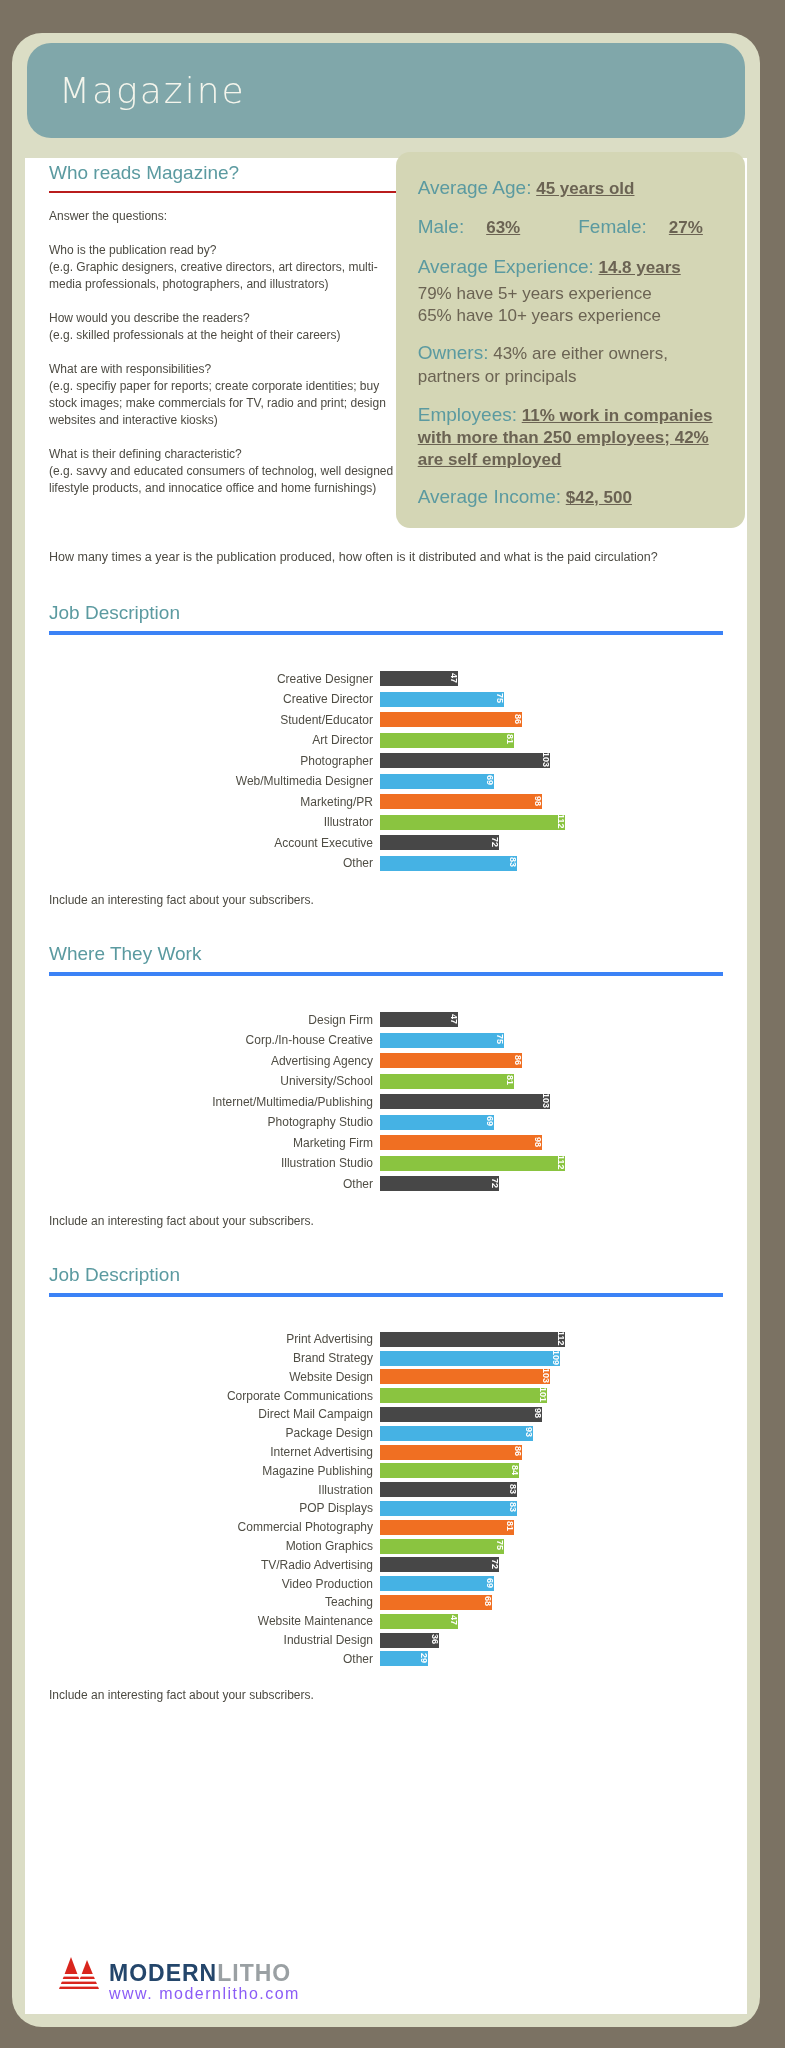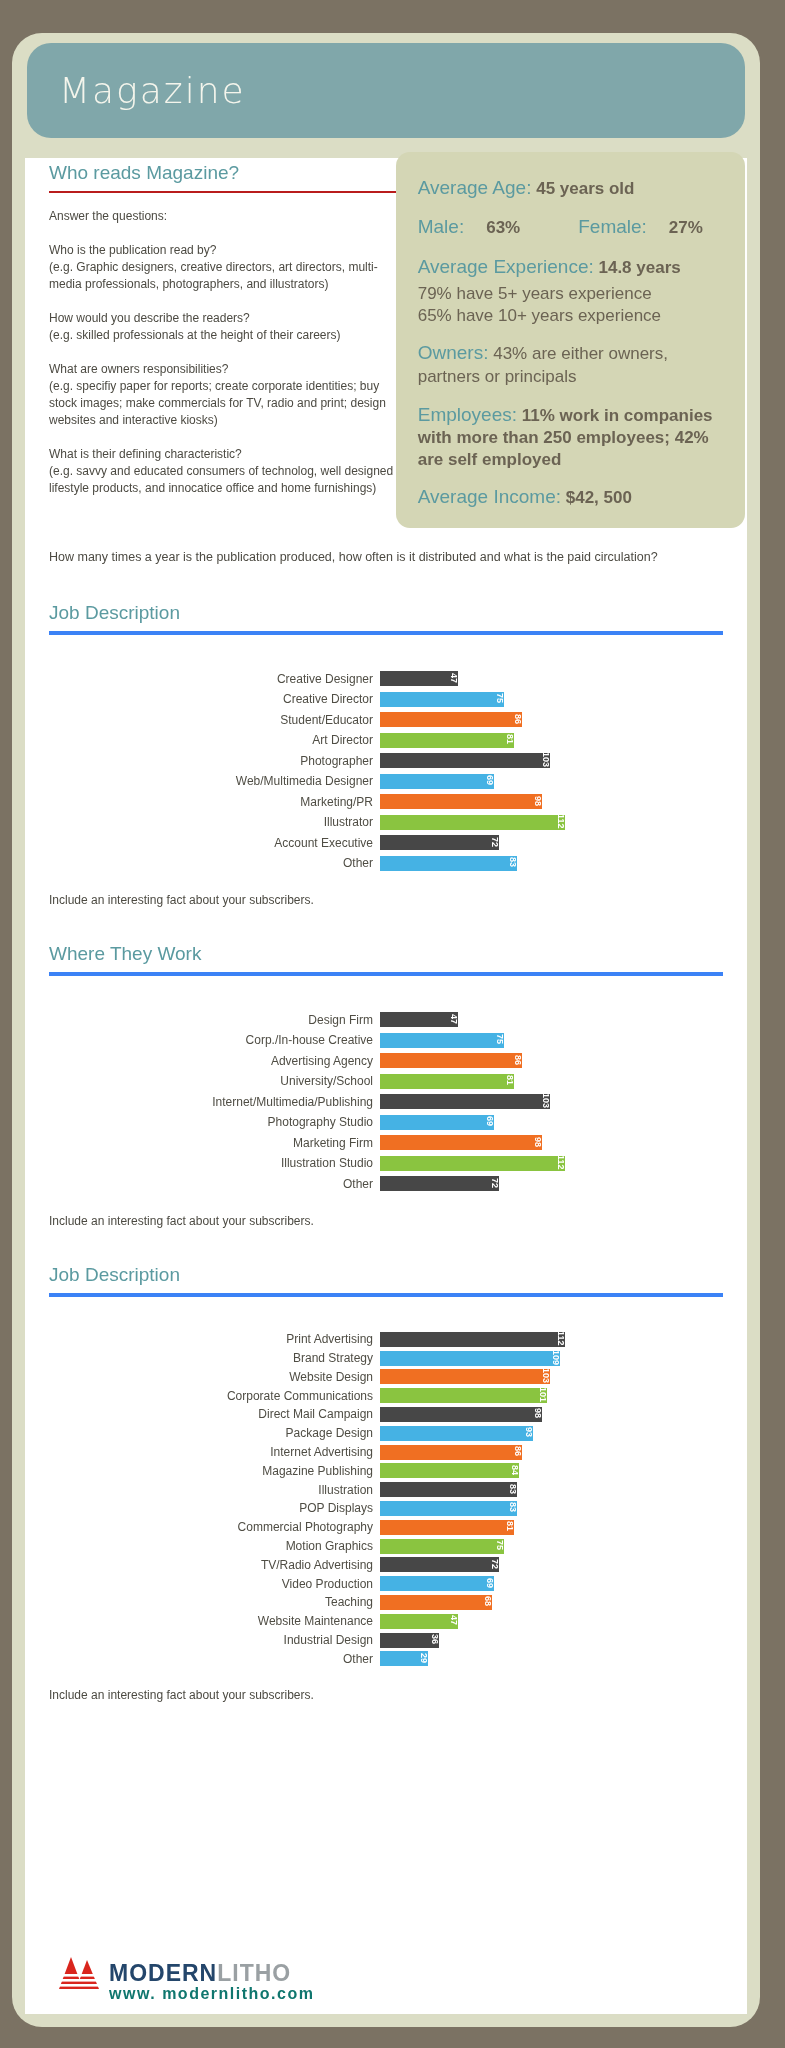--- a/index.html
+++ b/index.html
@@ -38,21 +38,21 @@
   .questions{font-size:12px;color:#4c4a42;line-height:1.42;margin-top:15px;}
   .question{margin-bottom:17px;}
   .question p{margin:0;}
   .stat-box{
     width:354px;margin-left:auto;margin-right:-22px;margin-top:-6px;
     background:#d4d6b5;border-radius:14px;padding:24px 20px 18px 22px;
     box-sizing:border-box;
   }
   .stat-row{margin-bottom:15px;font-size:17px;color:#6b6353;line-height:1.28;}
   .stat-label{color:#5b9aa0;font-size:19px;}
-  .bold-val{font-weight:bold;}
+  .bold-val{font-weight:bold;text-decoration:underline;}
   .mf-row{display:flex;align-items:baseline;}
   .mf-pair{display:flex;gap:22px;align-items:baseline;}
   .mf-pair.second{margin-left:58px;}
   .exp-lines{margin-top:2px;}
   .circulation{
     font-size:12.5px;color:#4c4a42;width:620px;line-height:1.5;
     margin:20px 0 0 0;
   }
   .section-heading{
     font-size:19px;color:#5b9aa0;font-weight:normal;margin:36px 0 0 0;
@@ -70,21 +70,21 @@
   .bar-val{
     writing-mode:vertical-rl;font-size:9px;color:#ffffff;font-weight:bold;
     line-height:1;padding-bottom:2px;
   }
   .note{font-size:12px;color:#4c4a42;margin:20px 0 0 0;}
   .footer{position:absolute;left:34px;top:1796px;display:flex;align-items:flex-start;}
   .logo-text-block{margin-left:6px;}
   .brand-line{font-size:23px;font-weight:bold;letter-spacing:1px;line-height:1.05;margin-top:7px;}
   .brand-modern{color:#24466b;}
   .brand-litho{color:#9aa0a3;}
-  .brand-url{font-size:16px;font-weight:bold;color:#0f766e;letter-spacing:1.5px;}
+  .brand-url{font-size:16px;font-weight:normal;color:#8b5cf6;letter-spacing:1.5px;}
 </style>
 </head>
 <body>
 
 <div class="card">
 
   <div class="teal-header">
     <div class="magazine-title">Magazine</div>
   </div>
 
@@ -98,21 +98,21 @@
             <p style="margin-bottom: 17px;">Answer the questions:</p>
             <div class="question">
               <p>Who is the publication read by?</p>
               <p>(e.g. Graphic designers, creative directors, art directors, multi-media professionals, photographers, and illustrators)</p>
             </div>
             <div class="question">
               <p>How would you describe the readers?</p>
               <p>(e.g. skilled professionals at the height of their careers)</p>
             </div>
             <div class="question">
-              <p>What are owners responsibilities?</p>
+              <p>What are with responsibilities?</p>
               <p>(e.g. specifiy paper for reports; create corporate identities; buy stock images; make commercials for TV, radio and print; design websites and interactive kiosks)</p>
             </div>
             <div class="question">
               <p>What is their defining characteristic?</p>
               <p>(e.g. savvy and educated consumers of technolog, well designed lifestyle products, and innocatice office and home furnishings)</p>
             </div>
           </div>
       </div>
 
       <div class="stat-box">

